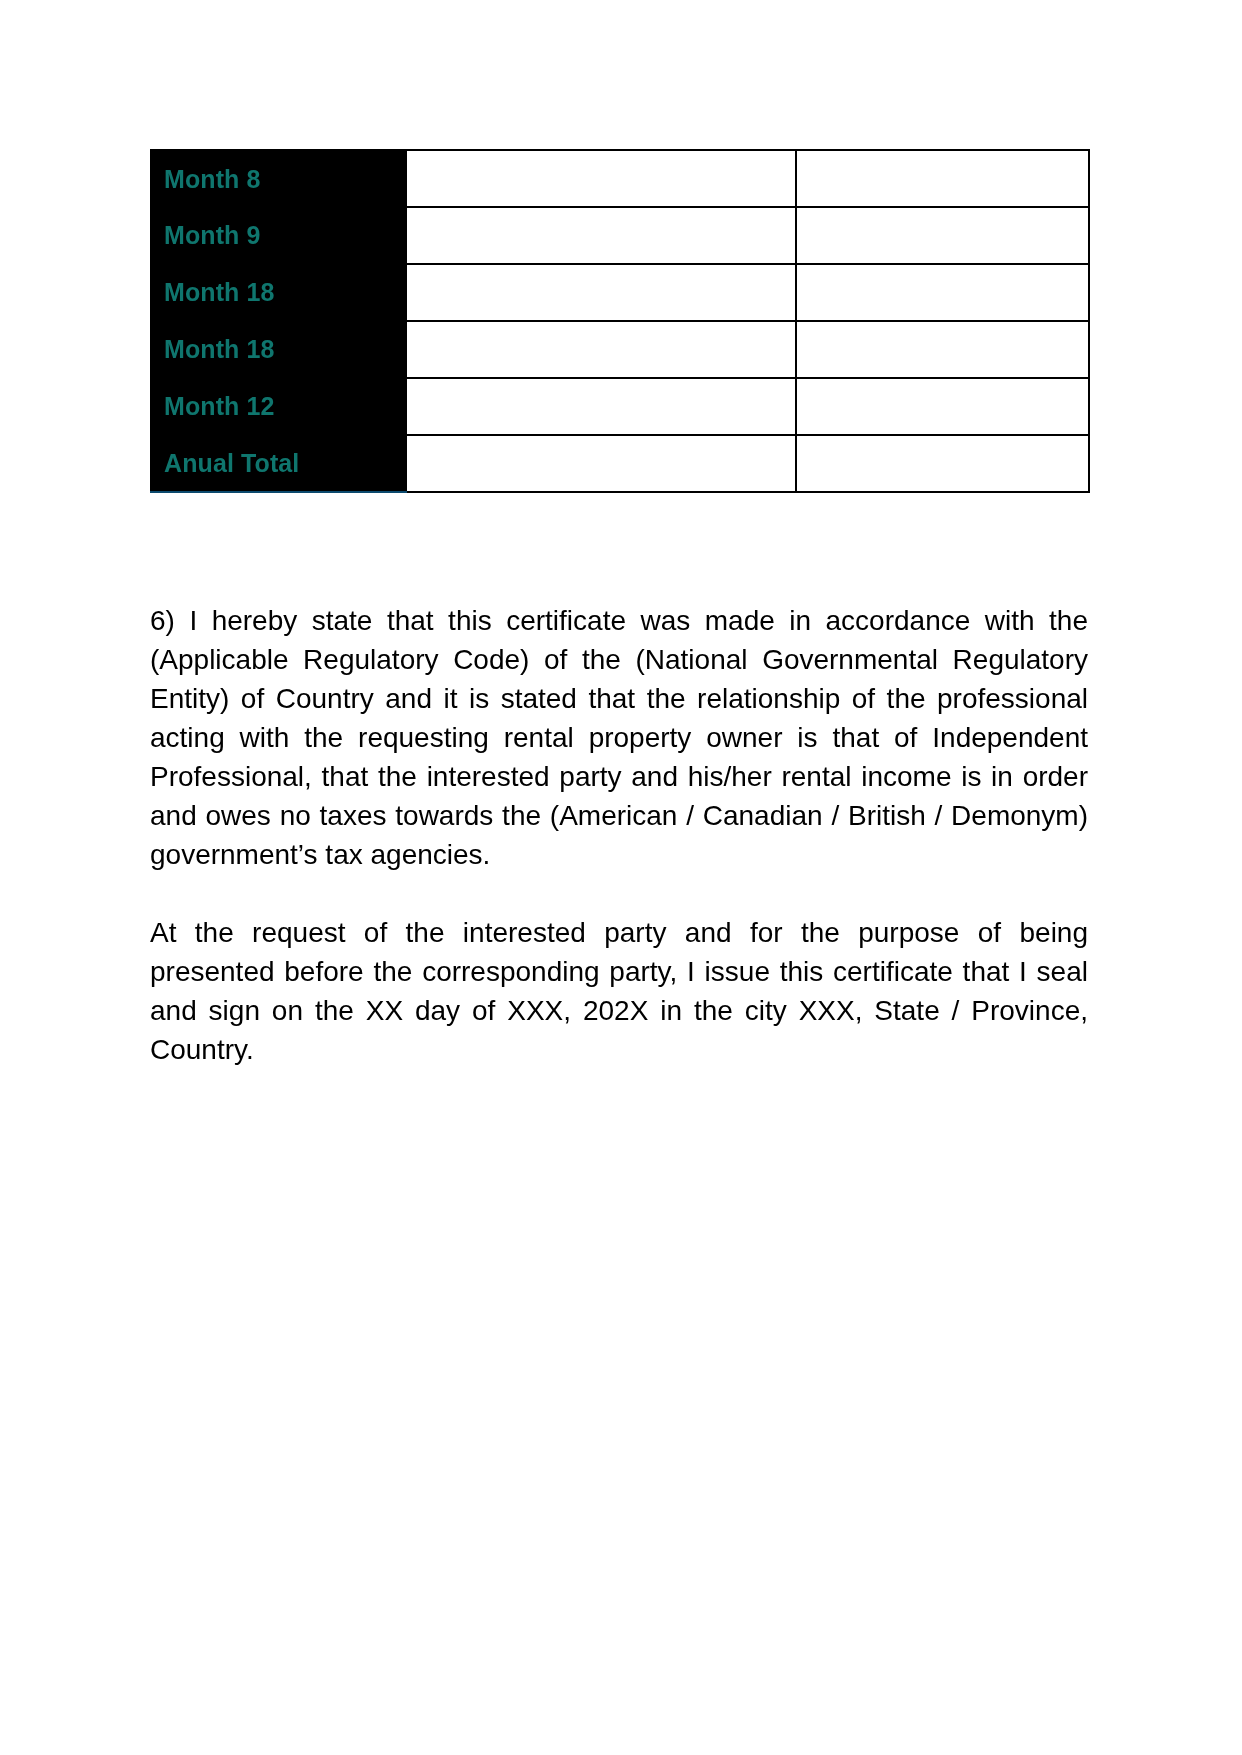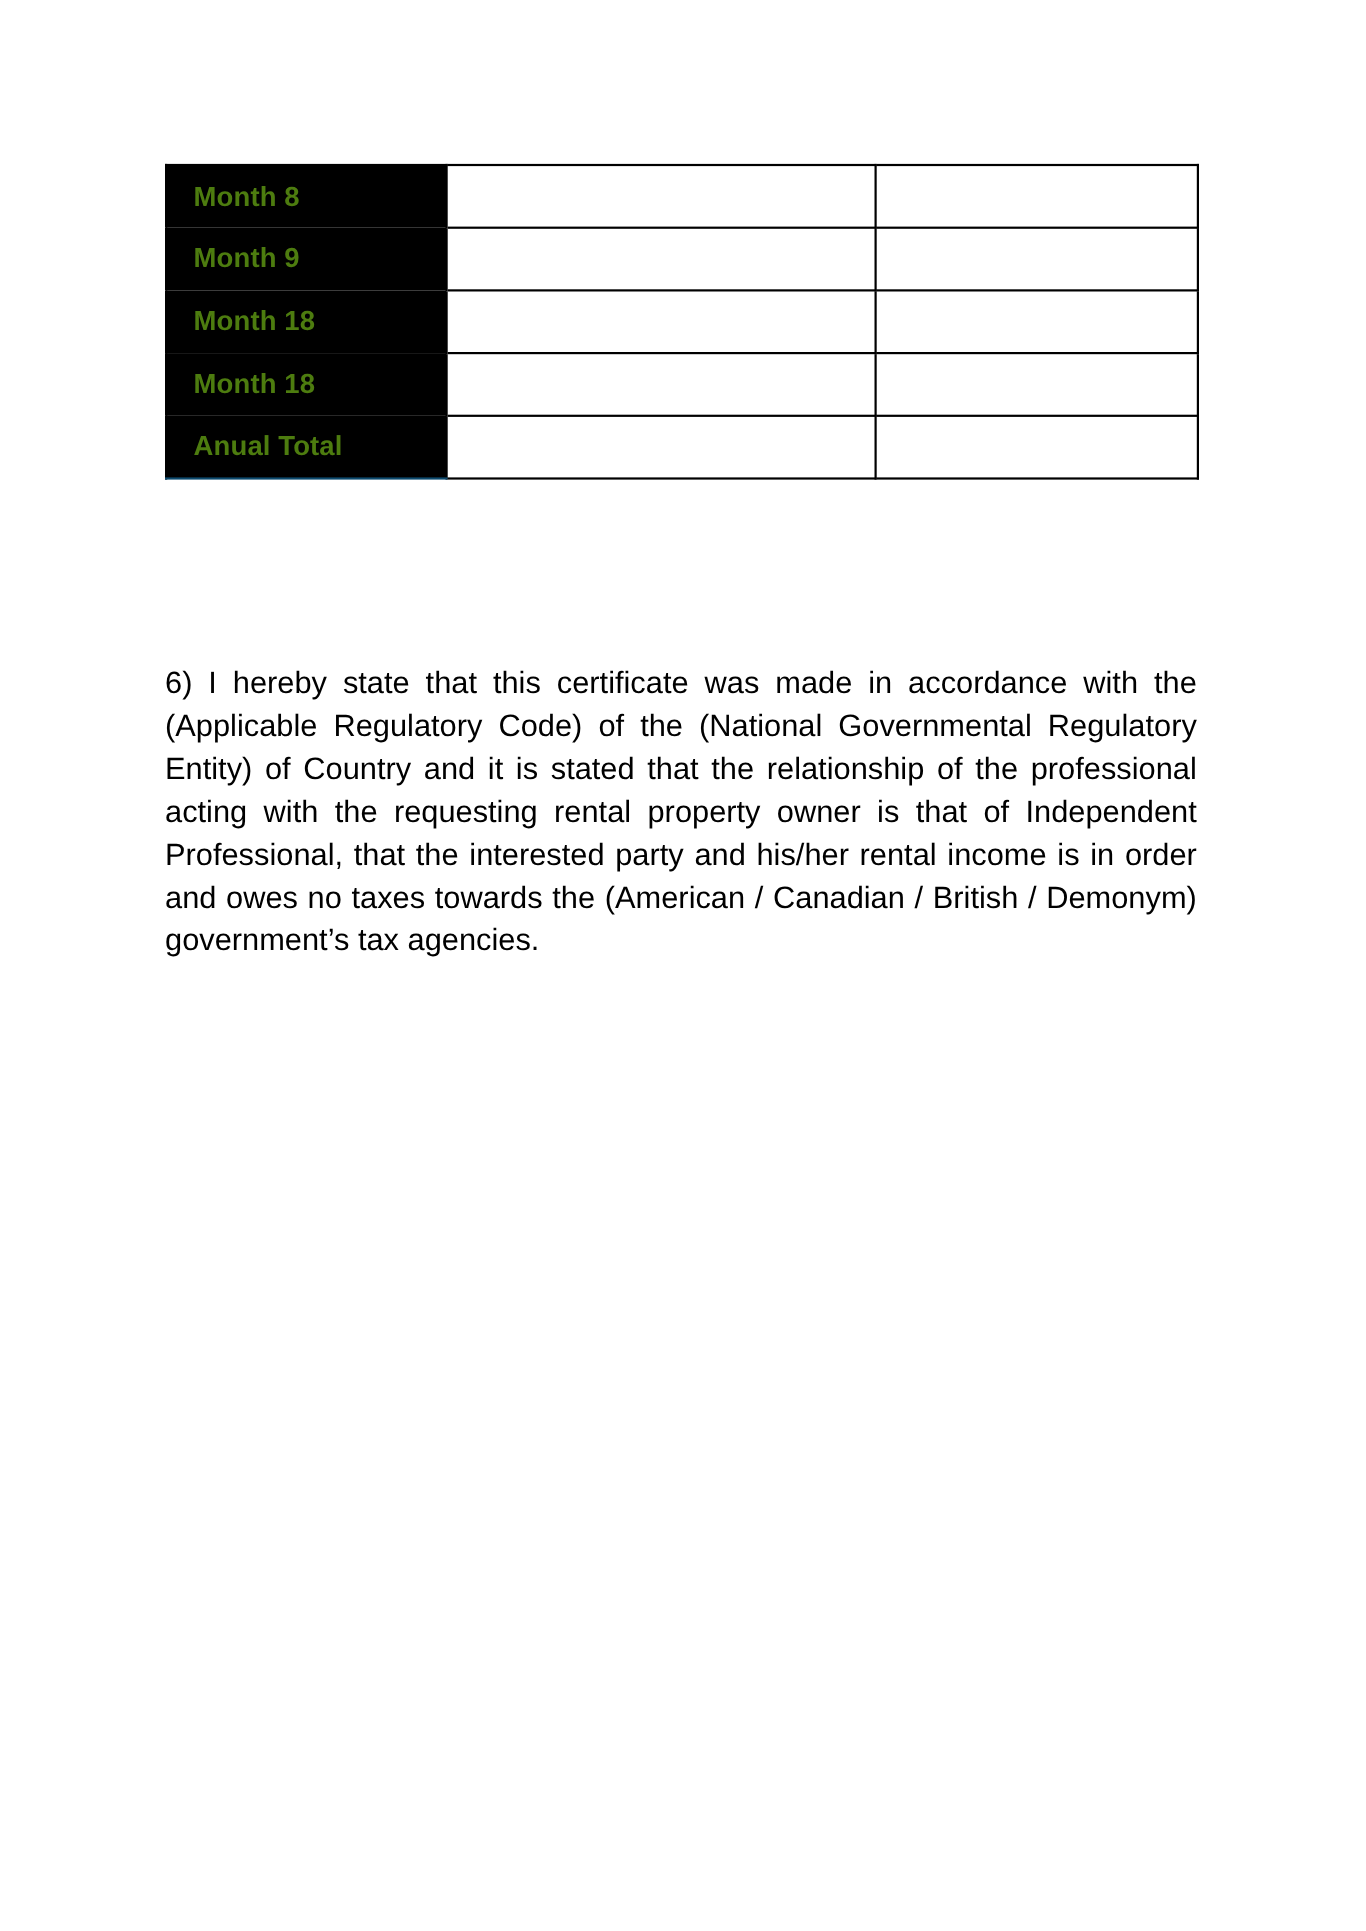--- a/index.html
+++ b/index.html
@@ -37,24 +37,24 @@
   }
   .income-table td {
     border: 2px solid #000000;
     height: 57px;
     padding: 0;
     vertical-align: middle;
   }
   .income-table td.label-cell {
     width: 255px;
     background: #000000;
-    color: #4d7c0f;
+    color: #0f766e;
     font-size: 25px;
     font-weight: bold;
-    padding-left: 24px;
+    padding-left: 12px;
     border-right: 2px solid #000000;
     border-top: 0;
     border-bottom: 0;
     letter-spacing: 0.1px;
   }
   .income-table tr:first-child td.label-cell { border-top: 2px solid #000000; }
   .income-table tr:last-child  td.label-cell { border-bottom: 2px solid #0c4a6e; }
 
   .income-table td.value-cell-a { width: 390px; background: #ffffff; }
   .income-table td.value-cell-b { width: 293px; background: #ffffff; }
@@ -94,23 +94,29 @@
         <td class="label-cell">Month 18</td>
         <td class="value-cell-a"></td>
         <td class="value-cell-b"></td>
       </tr>
       <tr>
         <td class="label-cell">Month 18</td>
         <td class="value-cell-a"></td>
         <td class="value-cell-b"></td>
       </tr>
       <tr>
+        <td class="label-cell">Month 12</td>
+        <td class="value-cell-a"></td>
+        <td class="value-cell-b"></td>
+      </tr>
+      <tr>
         <td class="label-cell">Anual Total</td>
         <td class="value-cell-a"></td>
         <td class="value-cell-b"></td>
       </tr>
     </tbody>
   </table>
 
   <p id="para-1" class="body-text">6) I hereby state that this certificate was made in accordance with the (Applicable Regulatory Code) of the (National Governmental Regulatory Entity) of Country and it is stated that the relationship of the professional acting with the requesting rental property owner is that of Independent Professional, that the interested party and his/her rental income is in order and owes no taxes towards the (American / Canadian / British / Demonym) government’s tax agencies.</p>
 
+  <p id="para-2" class="body-text">At the request of the interested party and for the purpose of being presented before the corresponding party, I issue this certificate that I seal and sign on the XX day of XXX, 202X in the city XXX, State / Province, Country.</p>
 
 </div>
 
 </body></html>

